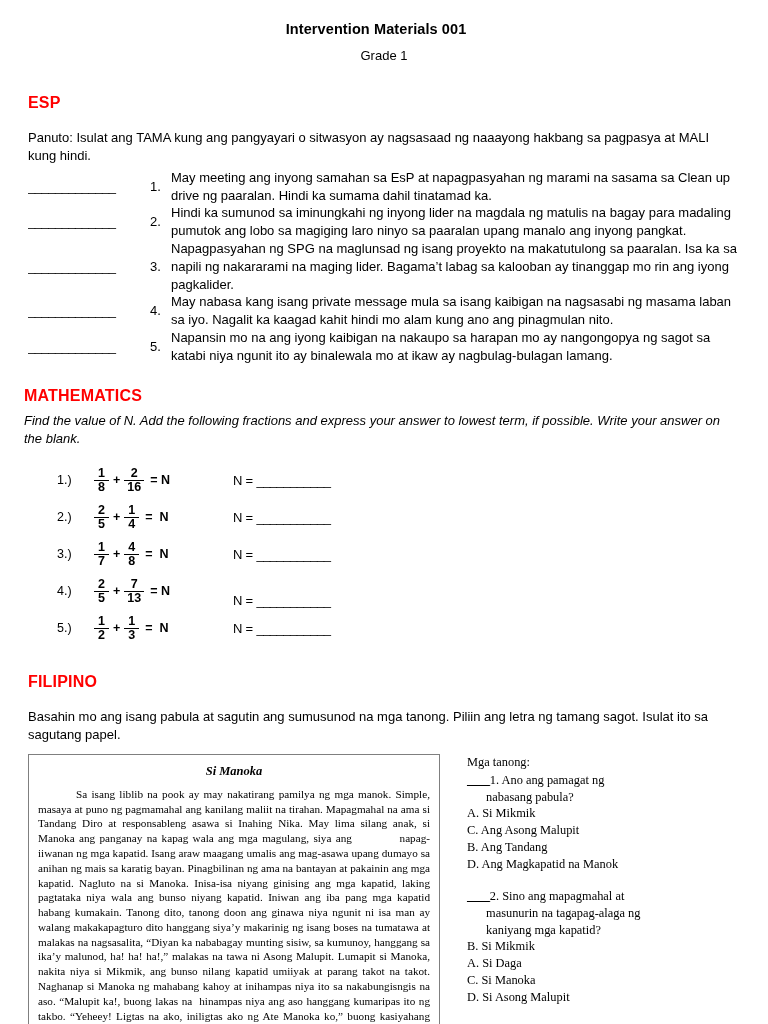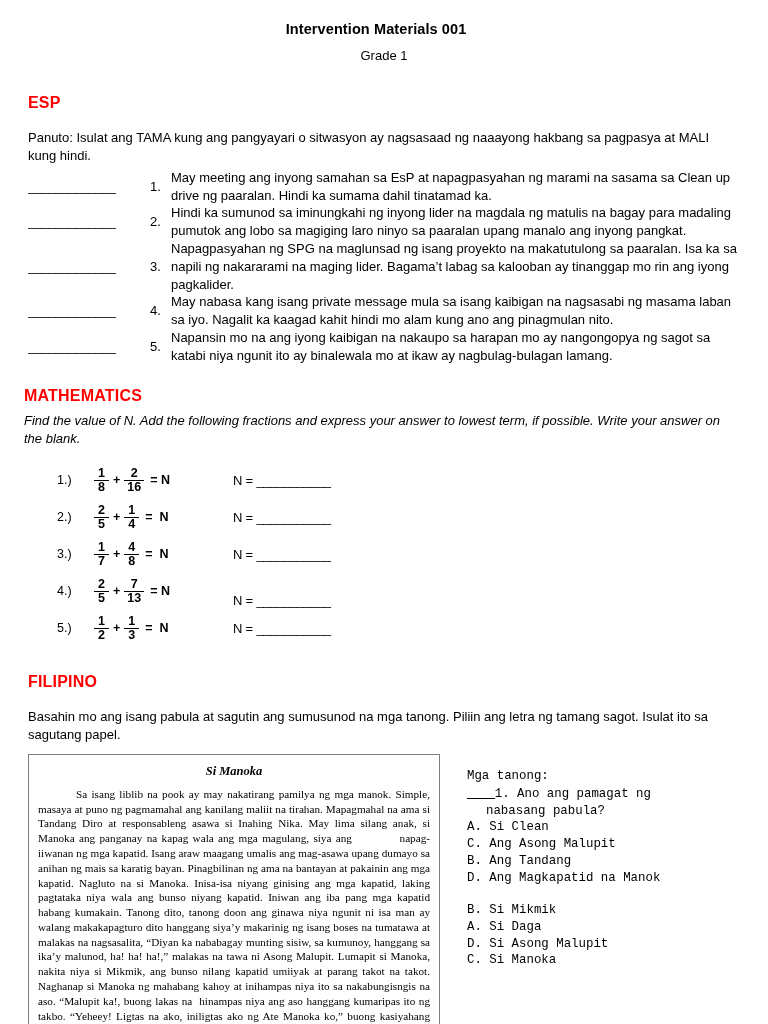--- a/index.html
+++ b/index.html
@@ -167,24 +167,23 @@
     line-height: 1.32;
     text-align: justify;
     text-indent: 38px;
     white-space: pre-wrap;
     hyphens: none;
   }
 
   .questions {
     flex: 1 1 auto;
     padding-left: 27px;
-    font-family: Liberation Mono, monospace;
+    font-family: Liberation Serif, serif;
     font-size: 12.4px;
     line-height: 1.36;
-    margin-top: 14px;
   }
   .q-label {
     margin-bottom: 1px;
   }
   .q-block { margin-bottom: 2px; }
   .q-stem {
     white-space: pre-wrap;
     text-indent: 0;
   }
   .q-stem .stem-cont {
@@ -352,32 +351,33 @@
         <div class="story-title">Si Manoka</div>
         <div class="story-body">Sa isang liblib na pook ay may nakatirang pamilya ng mga manok. Simple, masaya at puno ng pagmamahal ang kanilang maliit na tirahan. Mapagmahal na ama si Tandang Diro at responsableng asawa si Inahing Nika. May lima silang anak, si Manoka ang panganay na kapag wala ang mga magulang, siya ang           napag-iiwanan ng mga kapatid. Isang araw maagang umalis ang mag-asawa upang dumayo sa anihan ng mais sa karatig bayan. Pinagbilinan ng ama na bantayan at pakainin ang mga kapatid. Nagluto na si Manoka. Inisa-isa niyang ginising ang mga kapatid, laking pagtataka niya wala ang bunso niyang kapatid. Iniwan ang iba pang mga kapatid habang kumakain. Tanong dito, tanong doon ang ginawa niya ngunit ni isa man ay walang makakapagturo dito hanggang siya’y makarinig ng isang boses na tumatawa at malakas na nagsasalita, “Diyan ka nababagay munting sisiw, sa kumunoy, hanggang sa ika’y malunod, ha! ha! ha!,” malakas na tawa ni Asong Malupit. Lumapit si Manoka, nakita niya si Mikmik, ang bunso nilang kapatid umiiyak at parang takot na takot. Naghanap si Manoka ng mahabang kahoy at inihampas niya ito sa nakabungisngis na aso. “Malupit ka!, buong lakas na  hinampas niya ang aso hanggang kumaripas ito ng takbo. “Yeheey! Ligtas na ako, iniligtas ako ng Ate Manoka ko,” buong kasiyahang niyakap ni Mikmik ang ateng tagapagligtas niya.</div>
 
       </div>
 
       <div class="questions">
         <div class="q-label">Mga tanong:</div>
 
         <div class="q-block">
           <div class="q-stem"><span class="blankline" style="text-decoration:underline;">____</span><span>1.</span><span> Ano ang pamagat ng</span><span class="stem-cont">nabasang pabula?</span></div>
-          <div class="q-choice">A. Si Clean</div>
+          <div class="q-choice">A. Si Mikmik</div>
           <div class="q-choice">C. Ang Asong Malupit</div>
           <div class="q-choice">B. Ang Tandang</div>
           <div class="q-choice">D. Ang Magkapatid na Manok</div>
         </div>
 
         <div class="q-gap"></div>
 
         <div class="q-block">
+          <div class="q-stem"><span class="blankline" style="text-decoration:underline;">____</span><span>2.</span><span> Sino ang mapagmahal at</span><span class="stem-cont">masunurin na tagapag-alaga ng</span><span class="stem-cont">kaniyang mga kapatid?</span></div>
           <div class="q-choice">B. Si Mikmik</div>
           <div class="q-choice">A. Si Daga</div>
+          <div class="q-choice">C. Si Manoka</div>
           <div class="q-choice">D. Si Asong Malupit</div>
-          <div class="q-choice">C. Si Manoka</div>
         </div>
 
       </div>
     </div>
   </div>
 
 </div>
 
 </body></html>

